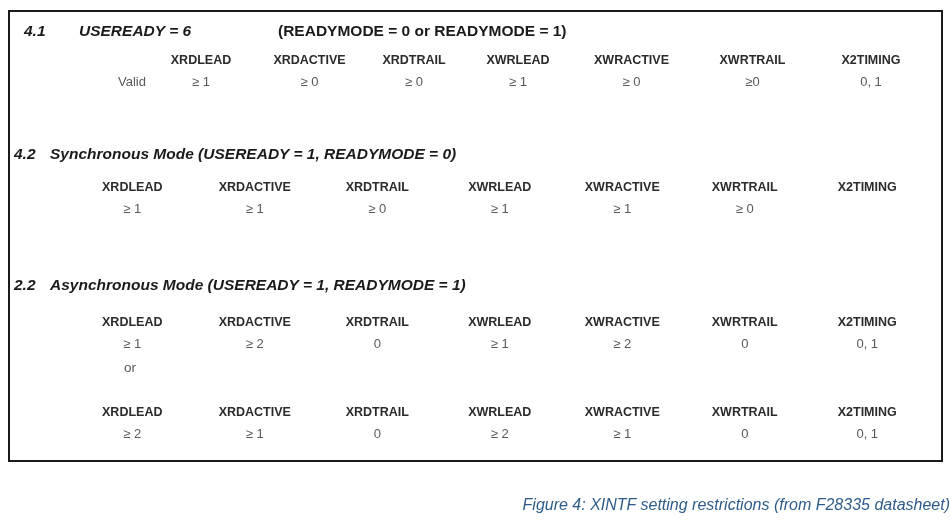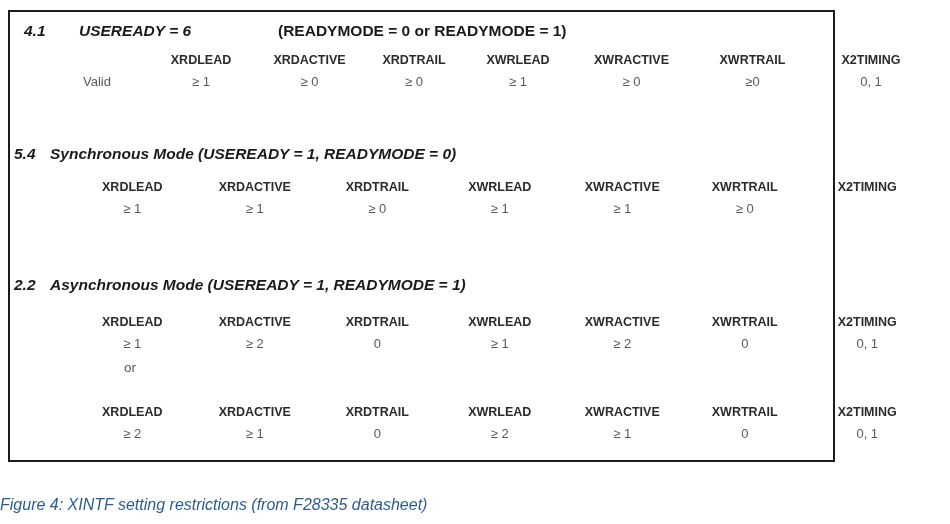--- a/index.html
+++ b/index.html
@@ -5,21 +5,21 @@
   * { margin:0; padding:0; box-sizing:border-box; }
   html,body { width:950px; height:524px; }
   body {
     position:relative;
     background:#ffffff;
     font-family:"Liberation Sans", sans-serif;
     overflow:hidden;
   }
   .frame {
     position:absolute; left:8px; top:10px;
-    width:827px; height:452px;
+    width:935px; height:452px;
     border:2px solid #1a1a1a;
     background:#ffffff;
   }
   .sec-header {
     position:absolute; left:0; width:100%; height:20px;
     font-size:15.5px; font-weight:bold; color:#1a1a1a;
     white-space:nowrap;
   }
   .sec-header > span { position:absolute; top:0; }
   .num-italic, .title-italic { font-style:italic; }
@@ -35,33 +35,33 @@
   .hdr {
     font-size:12.5px; font-weight:bold; color:#2b2b2b;
     text-align:center; line-height:14px; white-space:nowrap;
   }
   .val {
     font-size:13px; color:#595959;
     text-align:center; line-height:15px; white-space:nowrap;
   }
   .rowlabel {
     font-size:13px; color:#595959;
-    text-align:center; padding-left:38px; line-height:15px; white-space:nowrap;
+    text-align:right; padding-left:38px; line-height:15px; white-space:nowrap;
   }
   .or-label {
     position:absolute; left:77px; top:348px;
     font-size:13.5px; color:#595959;margin-left:37px;
   }
   .fnref {
     font-size:8.5px; vertical-align:super; line-height:0;
     text-decoration:none;
   }
   .caption {
     position:absolute; left:0; top:496px; width:950px;
-    text-align:left; font-style:italic; font-size:16px;
+    text-align:right; font-style:italic; font-size:16px;
   }
 </style>
 </head>
 <body>
 
 <div class="frame">
 
   <div class="sec-header" style="top:10px">
     <span class="num-italic" style="left:14px">4.1</span>
     <span class="title-italic" style="left:69px">USEREADY = 6</span>
@@ -82,21 +82,21 @@
     <div class="val">≥ 1</div>
     <div class="val">≥ 0</div>
     <div class="val">≥ 0</div>
     <div class="val">≥ 1</div>
     <div class="val">≥ 0</div>
     <div class="val">≥0</div>
     <div class="val">0, 1</div>
   </div>
 
   <div class="sec-header" style="top:133px">
-    <span class="num-italic" style="left:4px">5.4</span>
+    <span class="num-italic" style="left:4px">4.2</span>
     <span class="title-italic" style="left:40px">Synchronous Mode (USEREADY = 1, READYMODE = 0)</span>
   </div>
 
   <div class="tbl g42" style="top:168px">
     <div class="hdr"></div>
     <div class="hdr">XRDLEAD</div>
     <div class="hdr">XRDACTIVE</div>
     <div class="hdr">XRDTRAIL</div>
     <div class="hdr">XWRLEAD</div>
     <div class="hdr">XWRACTIVE</div>

